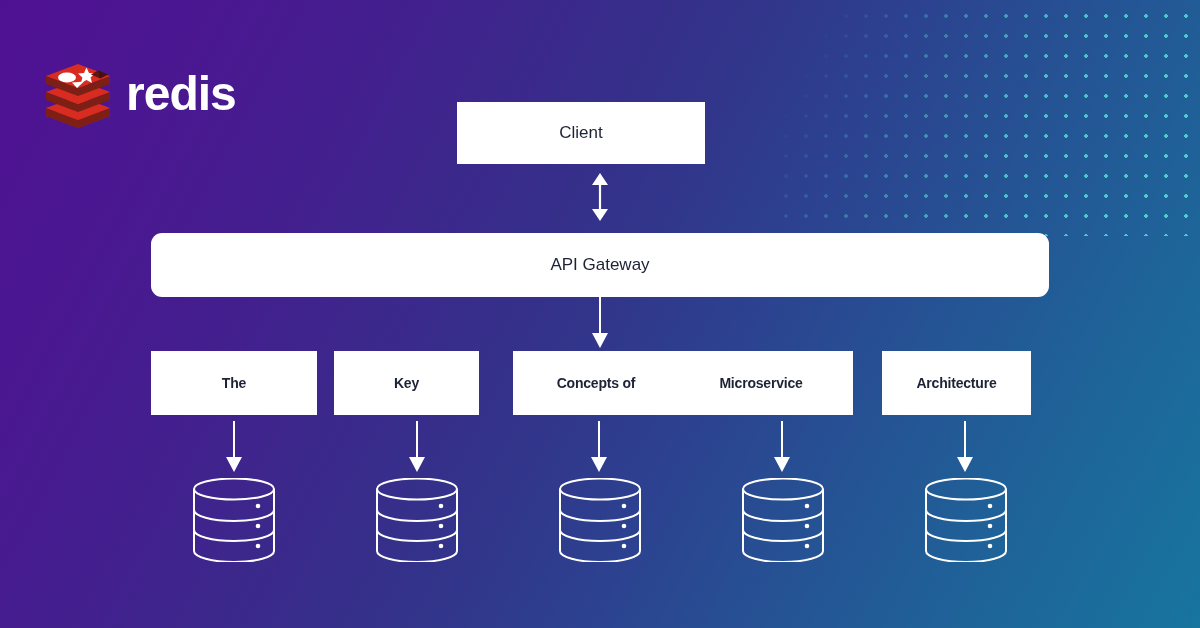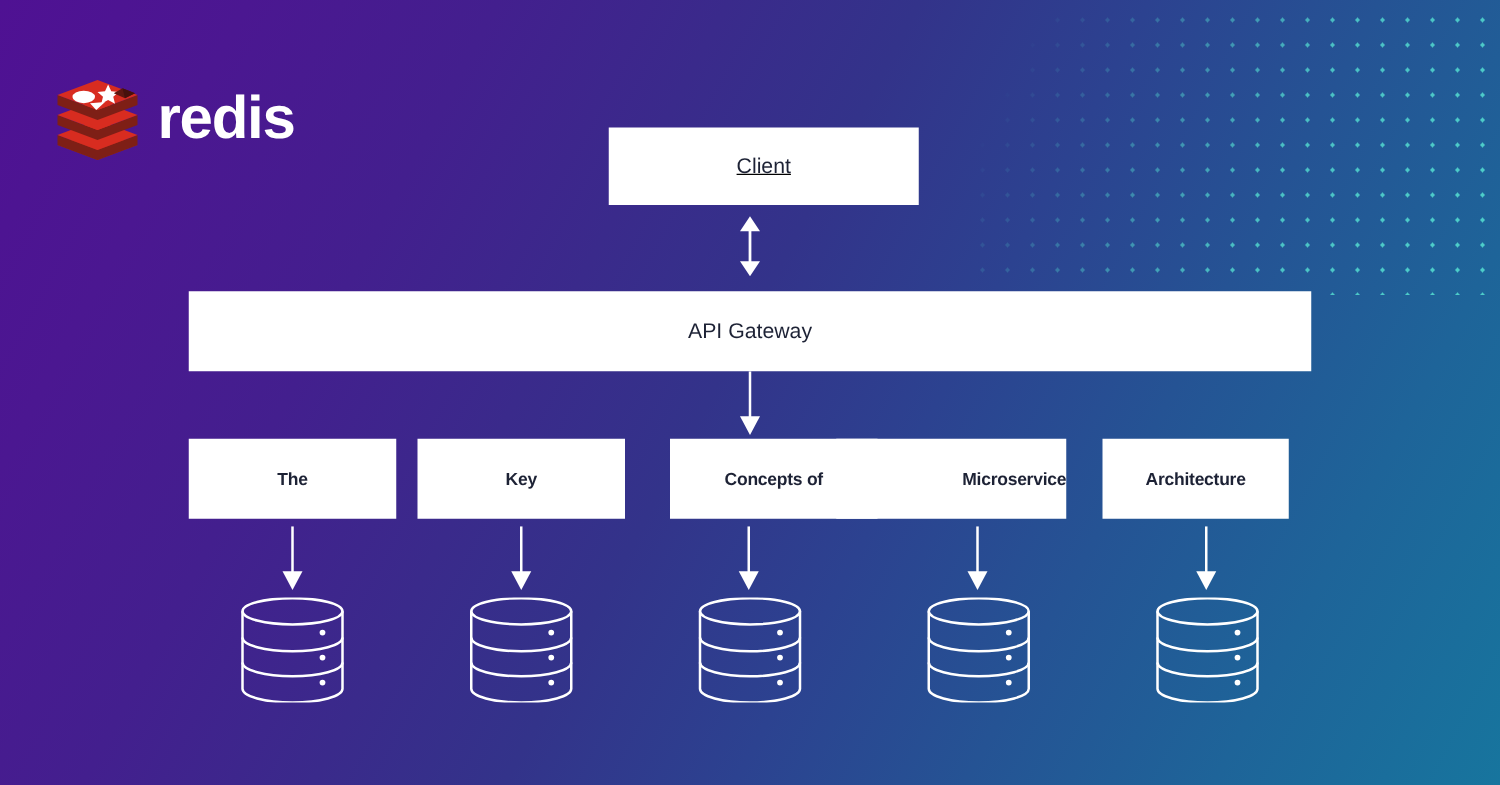--- a/index.html
+++ b/index.html
@@ -66,24 +66,24 @@
     align-items: center;
     justify-content: center;
     box-sizing: border-box;
   }
   .node-box .label {
     color: #1d2235;
     text-align: center;
     white-space: nowrap;
   }
 
-  #box-client { left: 487px; top: 102px; width: 248px; height: 62px; text-decoration: underline; }
+  #box-client { left: 457px; top: 102px; width: 248px; height: 62px; }
   #box-client .label { font-size: 17px; font-weight: 400; }
 
-  #box-gateway { left: 151px; top: 233px; width: 898px; height: 64px; }
+  #box-gateway { left: 151px; top: 233px; width: 898px; height: 64px; border-radius: 11px; }
   #box-gateway .label { font-size: 17px; font-weight: 400; }
 
   .service-box { top: 351px; height: 64px; }
   .service-box .label { font-size: 14px; font-weight: 700; letter-spacing: -0.2px; }
 
   
   .arrow {
     position: absolute;
     pointer-events: none;
   }
@@ -142,27 +142,27 @@
   </div>
 
   <svg class="arrow" style="left:589px; top:297px;" width="22" height="52">
     <line x1="11" y1="0" x2="11" y2="38" stroke="#ffffff" stroke-width="2"></line>
     <path d="M11 51 L19 36 L3 36 Z" fill="#ffffff"></path>
   </svg>
 
   <div class="node-box service-box" style="left:151px; width:166px;">
     <span class="label">The</span>
   </div>
-  <div class="node-box service-box" style="left:334px; width:166px;">
+  <div class="node-box service-box" style="left:334px; width:145px;">
     <span class="label">Key</span>
   </div>
-  <div class="node-box service-box" style="left:536px; width:166px;">
+  <div class="node-box service-box" style="left:513px; width:166px;">
     <span class="label">Concepts of</span>
   </div>
-  <div class="node-box service-box" style="left:669px; width:184px;justify-content:flex-end;">
+  <div class="node-box service-box" style="left:669px; width:184px;">
     <span class="label">Microservice</span>
   </div>
   <div class="node-box service-box" style="left:882px; width:149px;">
     <span class="label">Architecture</span>
   </div>
 
   <svg class="arrow" style="left:224px; top:421px;" width="20" height="52">
     <line x1="10" y1="0" x2="10" y2="38" stroke="#ffffff" stroke-width="2"></line>
     <path d="M10 51 L18 36 L2 36 Z" fill="#ffffff"></path>
   </svg>

